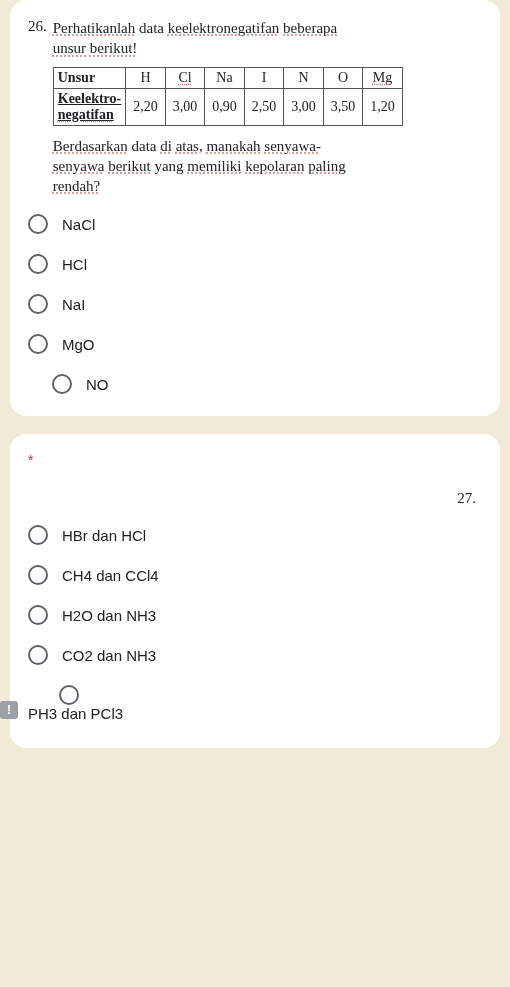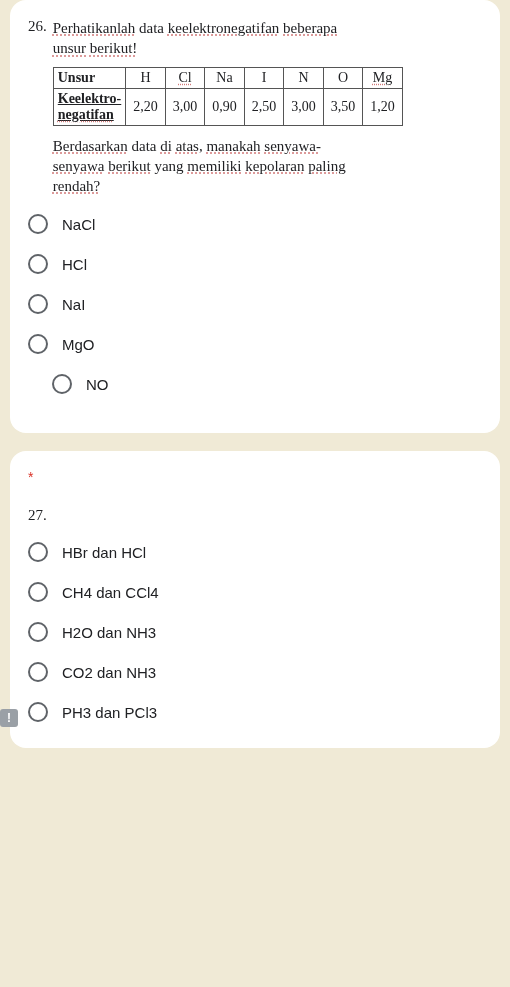--- a/index.html
+++ b/index.html
@@ -53,21 +53,21 @@
   .alert-badge {
     position: relative;
     width: 18px; height:18px;
     background:#9aa0a6;
     border-radius:3px;
     margin-top: -4px;
     display:inline-flex; align-items:center; justify-content:center;
     color:#fff; font-size:12px; font-weight:bold;
   }
   .bottom-row { display:flex; align-items:center; }
-  .bottom-row .option { margin-bottom:16px; margin-left:10px;}
+  .bottom-row .option { margin-bottom:16px; margin-left:10px;flex-direction:column;}
 </style>
 </head>
 <body>
 
 <div class="card">
   <div class="qwrap">
     <div class="qnum">26.</div>
     <div>
       <div class="qtext">
         <span class="dotted">Perhatikanlah</span><span> data </span><span class="dotted">keelektronegatifan</span> <span class="dotted">beberapa</span><br>
@@ -119,31 +119,31 @@
       <span class="option-label">HCl</span>
     </div>
     <div class="option">
       <span class="radio"></span>
       <span class="option-label">NaI</span>
     </div>
     <div class="option">
       <span class="radio"></span>
       <span class="option-label">MgO</span>
     </div>
-    <div class="option" style="margin-bottom:17px;padding-left:24px;">
+    <div class="option" style="margin-bottom:0;padding-left:24px;">
       <span class="radio"></span>
       <span class="option-label">NO</span>
     </div>
   </div>
 </div>
 
 <div class="card" style="margin-bottom:0; padding-bottom:10px;">
   <div class="asterisk">*</div>
 
-  <div class="qwrap" style="margin-top:22px;">
+  <div class="qwrap" style="margin-top:22px;justify-content:flex-end;">
     <div class="qnum">27.</div>
   </div>
 
   <div class="options">
     <div class="option">
       <span class="radio"></span>
       <span class="option-label">HBr dan HCl</span>
     </div>
     <div class="option">
       <span class="radio"></span>

